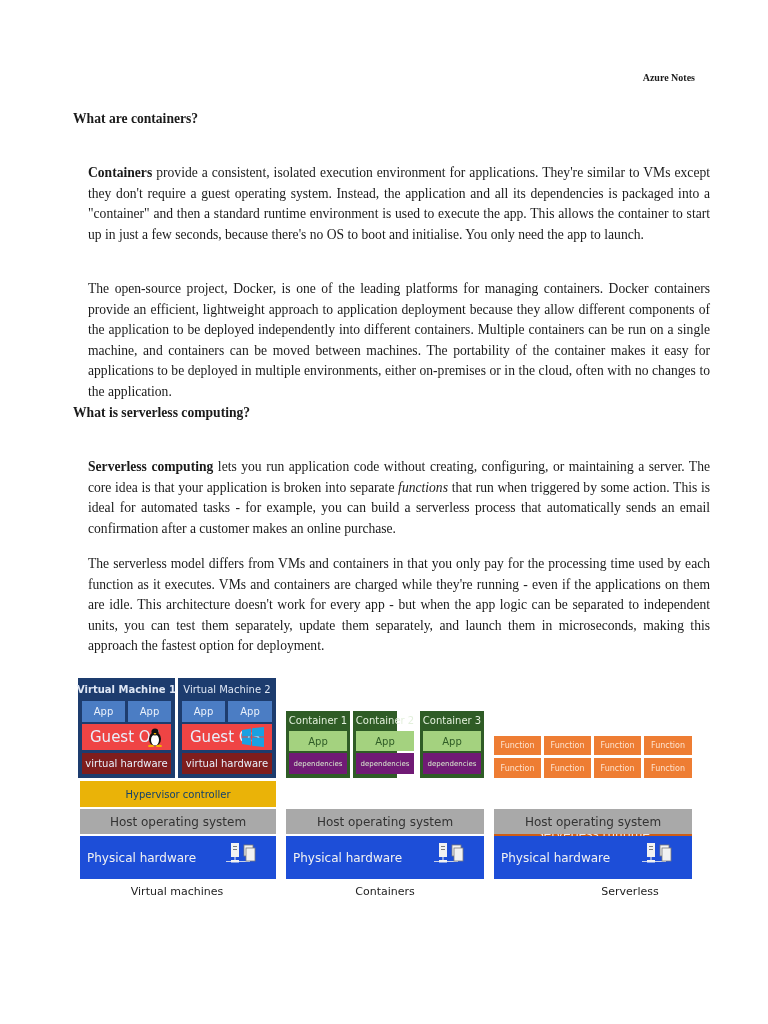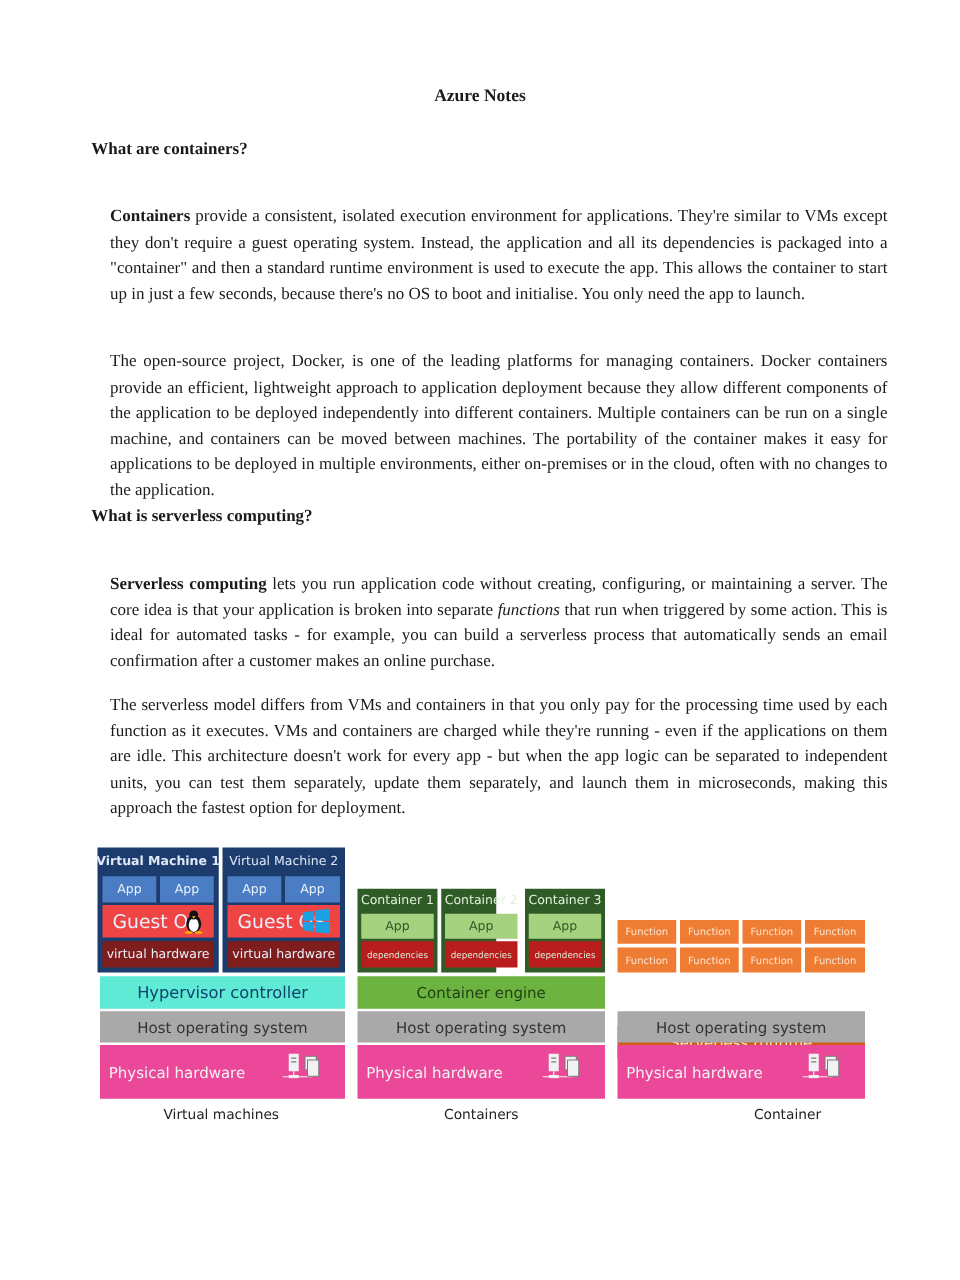--- a/index.html
+++ b/index.html
@@ -1,41 +1,41 @@
 <!DOCTYPE html>
 <html><head>
 <meta charset="utf-8">
 <style>
   html, body { margin: 0; padding: 0; background: #ffffff; }
   body { width: 768px; height: 1024px; position: relative; overflow: hidden; }
   .page { position: absolute; left: 73px; top: 0; width: 622px; font-family: "Liberation Serif", "DejaVu Serif", serif; color: #1a1a1a; font-size: 13.6px; line-height: 20.6px; }
-  .title { position: absolute; left: 0; top: 68px; width: 622px; text-align: center; font-weight: bold; font-size: 14px; }
+  .title { position: absolute; left: 0; top: 68px; width: 622px; text-align: right; font-weight: bold; font-size: 10px; }
   .h { position: absolute; left: 0; font-weight: bold; font-size: 13.6px; }
   .p { position: absolute; left: 0; width: 622px; text-align: justify; margin: 15px; }
   .p b { font-weight: bold; }
 
   
   .diagram { position: absolute; left: 78px; top: 678px; width: 616px; height: 225px; font-family: "DejaVu Sans", "Liberation Sans", sans-serif; }
   .col { position: absolute; top: 0; height: 225px; }
   .blk { position: absolute; box-sizing: border-box; display: flex; align-items: center; justify-content: center; color: #fff; white-space: nowrap; }
   .lbl { position: absolute; width: 100%; text-align: center; font-size: 11px; color: #222; top: 207px; }
 
   .vm { background: #1d3c6e; }
   .vm-title { font-size: 10px; color: #dfe7f5; }
   .vm-app { background: #4b7dc4; font-size: 10px; color: #e9f0fb; }
   .vm-os { background: #ef4444; font-size: 15px; color: #e9f0fb; justify-content: flex-start; padding-left: 8px; }
   .vm-hw { background: #7f1d1d; font-size: 10px; color: #e9f0fb; }
-  .hyper { background: #5eead4; color: #12416d; font-size: 13px; }
+  .hyper { background: #eab308; color: #12416d; font-size: 10px; }
   .hostos { background: #a9a9a9; color: #333; font-size: 12px; }
-  .phys { background: #ec4899; color: #f2f2f2; font-size: 12px; justify-content: flex-start; padding-left: 7px; }
+  .phys { background: #1d4ed8; color: #f2f2f2; font-size: 12px; justify-content: flex-start; padding-left: 7px; }
 
   .ct { background: #2f5c26; }
   .ct-title { font-size: 10px; color: #e3f0dc; }
   .ct-app { background: #a4d27f; color: #2f5c26; font-size: 10px; }
-  .ct-dep { background: #b91c1c; color: #d9ecd0; font-size: 7px; }
+  .ct-dep { background: #701a75; color: #d9ecd0; font-size: 7px; }
   .engine { background: #6cb33f; color: #1f3f14; font-size: 12px; }
 
   .fn { background: #ee7d33; color: #fde3cf; font-size: 8px; }
   .runtime { background: #cf5d15; color: #fde8d8; font-size: 12px; }
 
   .hw-icon { position: absolute; right: 16px; top: 6px; width: 34px; height: 24px; }
 </style>
 </head>
 <body>
 
@@ -119,21 +119,20 @@
     <div class="blk ct" style="left:67px; top:33px; width:44px; height:67px; display:block;">
       <div class="blk ct-title" style="left:0; top:2px; width:64px; height:15px;">Container 2</div>
       <div class="blk ct-app" style="left:3px; top:20px; width:58px; height:20px;">App</div>
       <div class="blk ct-dep" style="left:3px; top:42px; width:58px; height:21px;">dependencies</div>
     </div>
     <div class="blk ct" style="left:134px; top:33px; width:64px; height:67px; display:block;">
       <div class="blk ct-title" style="left:0; top:2px; width:64px; height:15px;">Container 3</div>
       <div class="blk ct-app" style="left:3px; top:20px; width:58px; height:20px;">App</div>
       <div class="blk ct-dep" style="left:3px; top:42px; width:58px; height:21px;">dependencies</div>
     </div>
-    <div class="blk engine" style="left:0; top:103px; width:198px; height:26px;">Container engine</div>
     <div class="blk hostos" style="left:0; top:131px; width:198px; height:25px;">Host operating system</div>
     <div class="blk phys" style="left:0; top:158px; width:198px; height:43px;">
       <span>Physical hardware</span>
       <svg class="hw-icon" viewBox="0 0 34 24">
         <rect x="5" y="1" width="8" height="14" fill="#f2f2f2"></rect>
         <rect x="7" y="4" width="4" height="1" fill="#7a7a7a"></rect>
           <rect x="7" y="7" width="4" height="1" fill="#7a7a7a"></rect>
         <rect x="8.5" y="15" width="1" height="4" fill="#f2f2f2"></rect>
         <rect x="5" y="18" width="8" height="2.5" fill="#f2f2f2"></rect>
         <rect x="0" y="19" width="24" height="0.8" fill="#f2f2f2"></rect>
@@ -161,15 +160,15 @@
         <rect x="5" y="1" width="8" height="14" fill="#f2f2f2"></rect>
         <rect x="7" y="4" width="4" height="1" fill="#7a7a7a"></rect>
           <rect x="7" y="7" width="4" height="1" fill="#7a7a7a"></rect>
         <rect x="8.5" y="15" width="1" height="4" fill="#f2f2f2"></rect>
         <rect x="5" y="18" width="8" height="2.5" fill="#f2f2f2"></rect>
         <rect x="0" y="19" width="24" height="0.8" fill="#f2f2f2"></rect>
         <rect x="18" y="3" width="9" height="11" fill="#f2f2f2" stroke="#7a7a7a" stroke-width="0.8"></rect>
         <rect x="20" y="6" width="9" height="13" fill="#f2f2f2" stroke="#7a7a7a" stroke-width="0.8"></rect>
       </svg>
     </div>
-    <div class="lbl">Container</div>
+    <div class="lbl">Serverless</div>
   </div>
 </div>
 
 </body></html>

